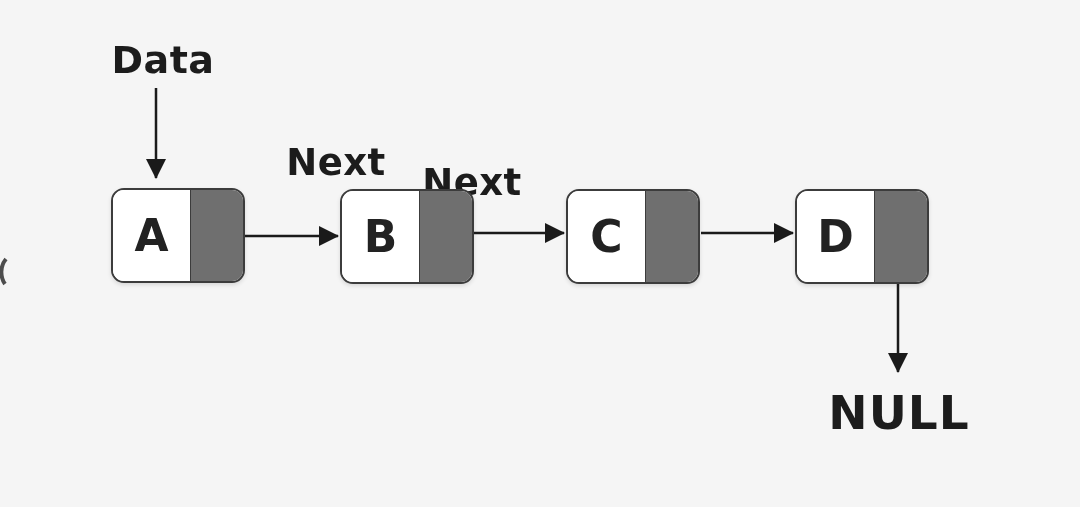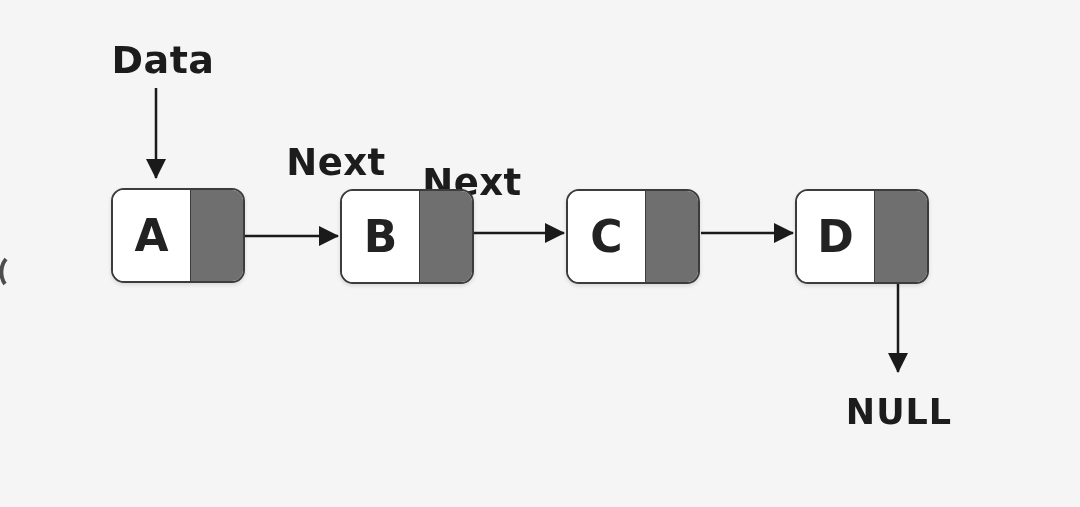--- a/index.html
+++ b/index.html
@@ -19,21 +19,21 @@
     position: absolute;
     transform: translate(-50%, -50%);
     font-weight: bold;
     color: #1c1c1c;
     letter-spacing: 0.5px;
     white-space: nowrap;
   }
   .label-head { left: 163px; top: 60px;  font-size: 38px; }
   .label-data { left: 336px; top: 162px; font-size: 37px; }
   .label-next { left: 472px; top: 162px; font-size: 37px; margin-top: 20px; }
-  .label-null { left: 899px; top: 412px; font-size: 35px; letter-spacing: 1px; }
+  .label-null { left: 899px; top: 412px; font-size: 47px; letter-spacing: 1px; }
 
   .node {
     position: absolute;
     width: 134px;
     height: 95px;
     border: 2px solid #3c3c3c;
     border-radius: 13px;
     background: #ffffff;
     box-sizing: border-box;
     display: flex;

